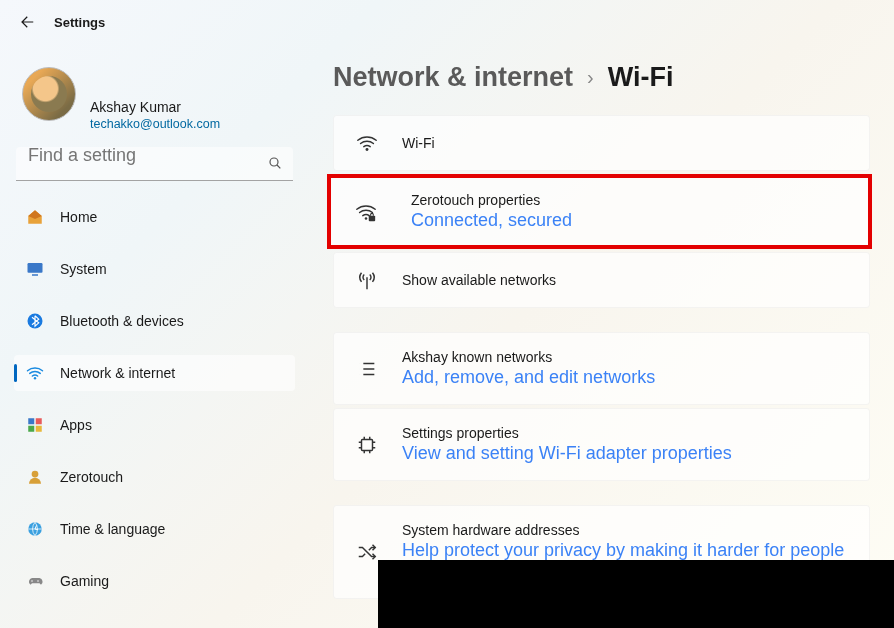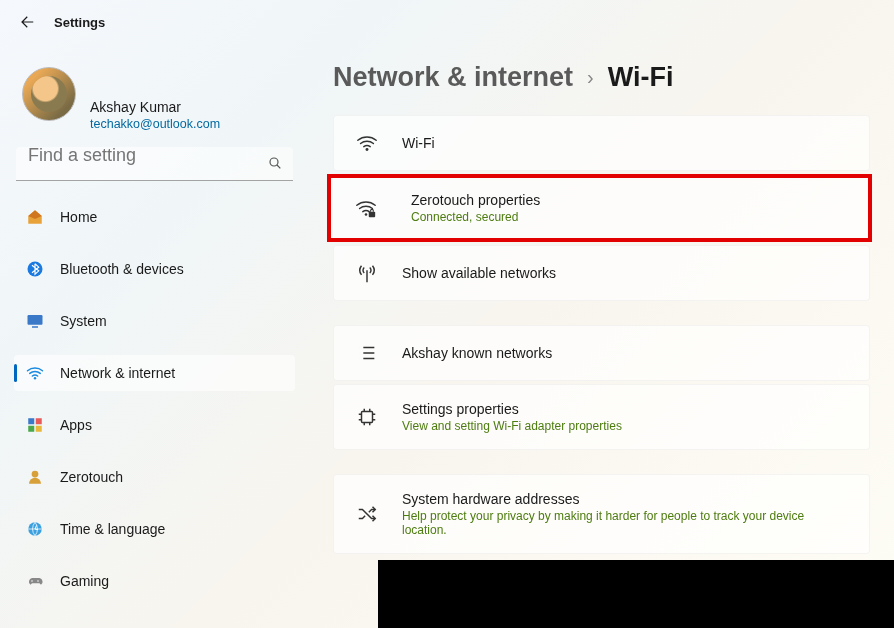--- a/index.html
+++ b/index.html
@@ -72,21 +72,21 @@
       background: rgba(255,255,255,0.68);
       border: 1px solid rgba(0,0,0,0.04);
       border-radius: 4px;
       padding: 16px 22px;
       display: flex; align-items: center; gap: 24px;
       cursor: pointer;
     }
     .card-icon { width: 22px; height: 22px; display: flex; align-items: center; justify-content: center; flex-shrink: 0; }
     .card-body { flex: 1; }
     .card-title { font-size: 14px; }
-    .card-sub { font-size: 12px; color: #4d7c0f; margin-top: 2px; }
+    .card-sub { font-size: 18px; color: #3b82f6; margin-top: 2px; }
     .gap18 { height: 18px; }
     
     .highlighted {
       border: 4px solid #e30000 !important;
       border-radius: 0;
       margin-left: -6px; margin-right: -2px;
       padding: 14px 24px;
       background: rgba(255,255,255,0.7);
     }
     
@@ -135,34 +135,34 @@
           <svg width="18" height="18" viewBox="0 0 24 24">
               <path fill="#e8a23a" d="M3 10.5L12 3l9 7.5V21H3z"></path>
               <path fill="#d0761e" d="M3 10.5L12 3l9 7.5-9 4z"></path>
             </svg>
         </span>
         <span>Home</span>
       </div>
       <div class="nav-item">
         <span class="nav-icon">
           <svg width="18" height="18" viewBox="0 0 24 24">
+              <rect x="2" y="4" width="20" height="13" rx="1.5" fill="#3a78c8"></rect>
+              <rect x="8" y="19" width="8" height="2" fill="#3a78c8"></rect>
+            </svg>
+        </span>
+        <span>System</span>
+      </div>
+      <div class="nav-item">
+        <span class="nav-icon">
+          <svg width="18" height="18" viewBox="0 0 24 24">
               <circle cx="12" cy="12" r="10" fill="#1a7ae0"></circle>
               <path d="M12 5v14l5-4.5L8 7m0 10l9-7.5L12 5" stroke="#fff" stroke-width="1.5" fill="none"></path>
             </svg>
         </span>
         <span>Bluetooth &amp; devices</span>
-      </div>
-      <div class="nav-item">
-        <span class="nav-icon">
-          <svg width="18" height="18" viewBox="0 0 24 24">
-              <rect x="2" y="4" width="20" height="13" rx="1.5" fill="#3a78c8"></rect>
-              <rect x="8" y="19" width="8" height="2" fill="#3a78c8"></rect>
-            </svg>
-        </span>
-        <span>System</span>
       </div>
       <div class="nav-item active">
         <span class="nav-icon">
           <svg width="18" height="18" viewBox="0 0 24 24">
               <path d="M2 9a16 16 0 0120 0M5 12.5a11 11 0 0114 0M8.5 16a6 6 0 017 0" stroke="#1a8ae0" stroke-width="2" fill="none" stroke-linecap="round"></path>
               <circle cx="12" cy="19" r="1.6" fill="#1a8ae0"></circle>
             </svg>
         </span>
         <span>Network &amp; internet</span>
       </div>
@@ -259,20 +259,21 @@
       <div class="gap18"></div>
 
       <div class="card">
         <span class="card-icon">
           <svg width="22" height="22" viewBox="0 0 24 24" fill="none" stroke="#333" stroke-width="1.8">
               <path d="M8 6h12M8 12h12M8 18h12M4 6h.01M4 12h.01M4 18h.01"></path>
             </svg>
         </span>
         <div class="card-body">
           <div class="card-title">Akshay known networks</div>
+          <div class="card-sub">Add, remove, and edit networks</div>
         </div>
       </div>
 
       <div class="card">
         <span class="card-icon">
           <svg width="22" height="22" viewBox="0 0 24 24" fill="none" stroke="#333" stroke-width="1.6">
               <rect x="6" y="6" width="12" height="12" rx="1"></rect>
               <path d="M9 3v3M15 3v3M9 18v3M15 18v3M3 9h3M3 15h3M18 9h3M18 15h3"></path>
             </svg>
         </span>

